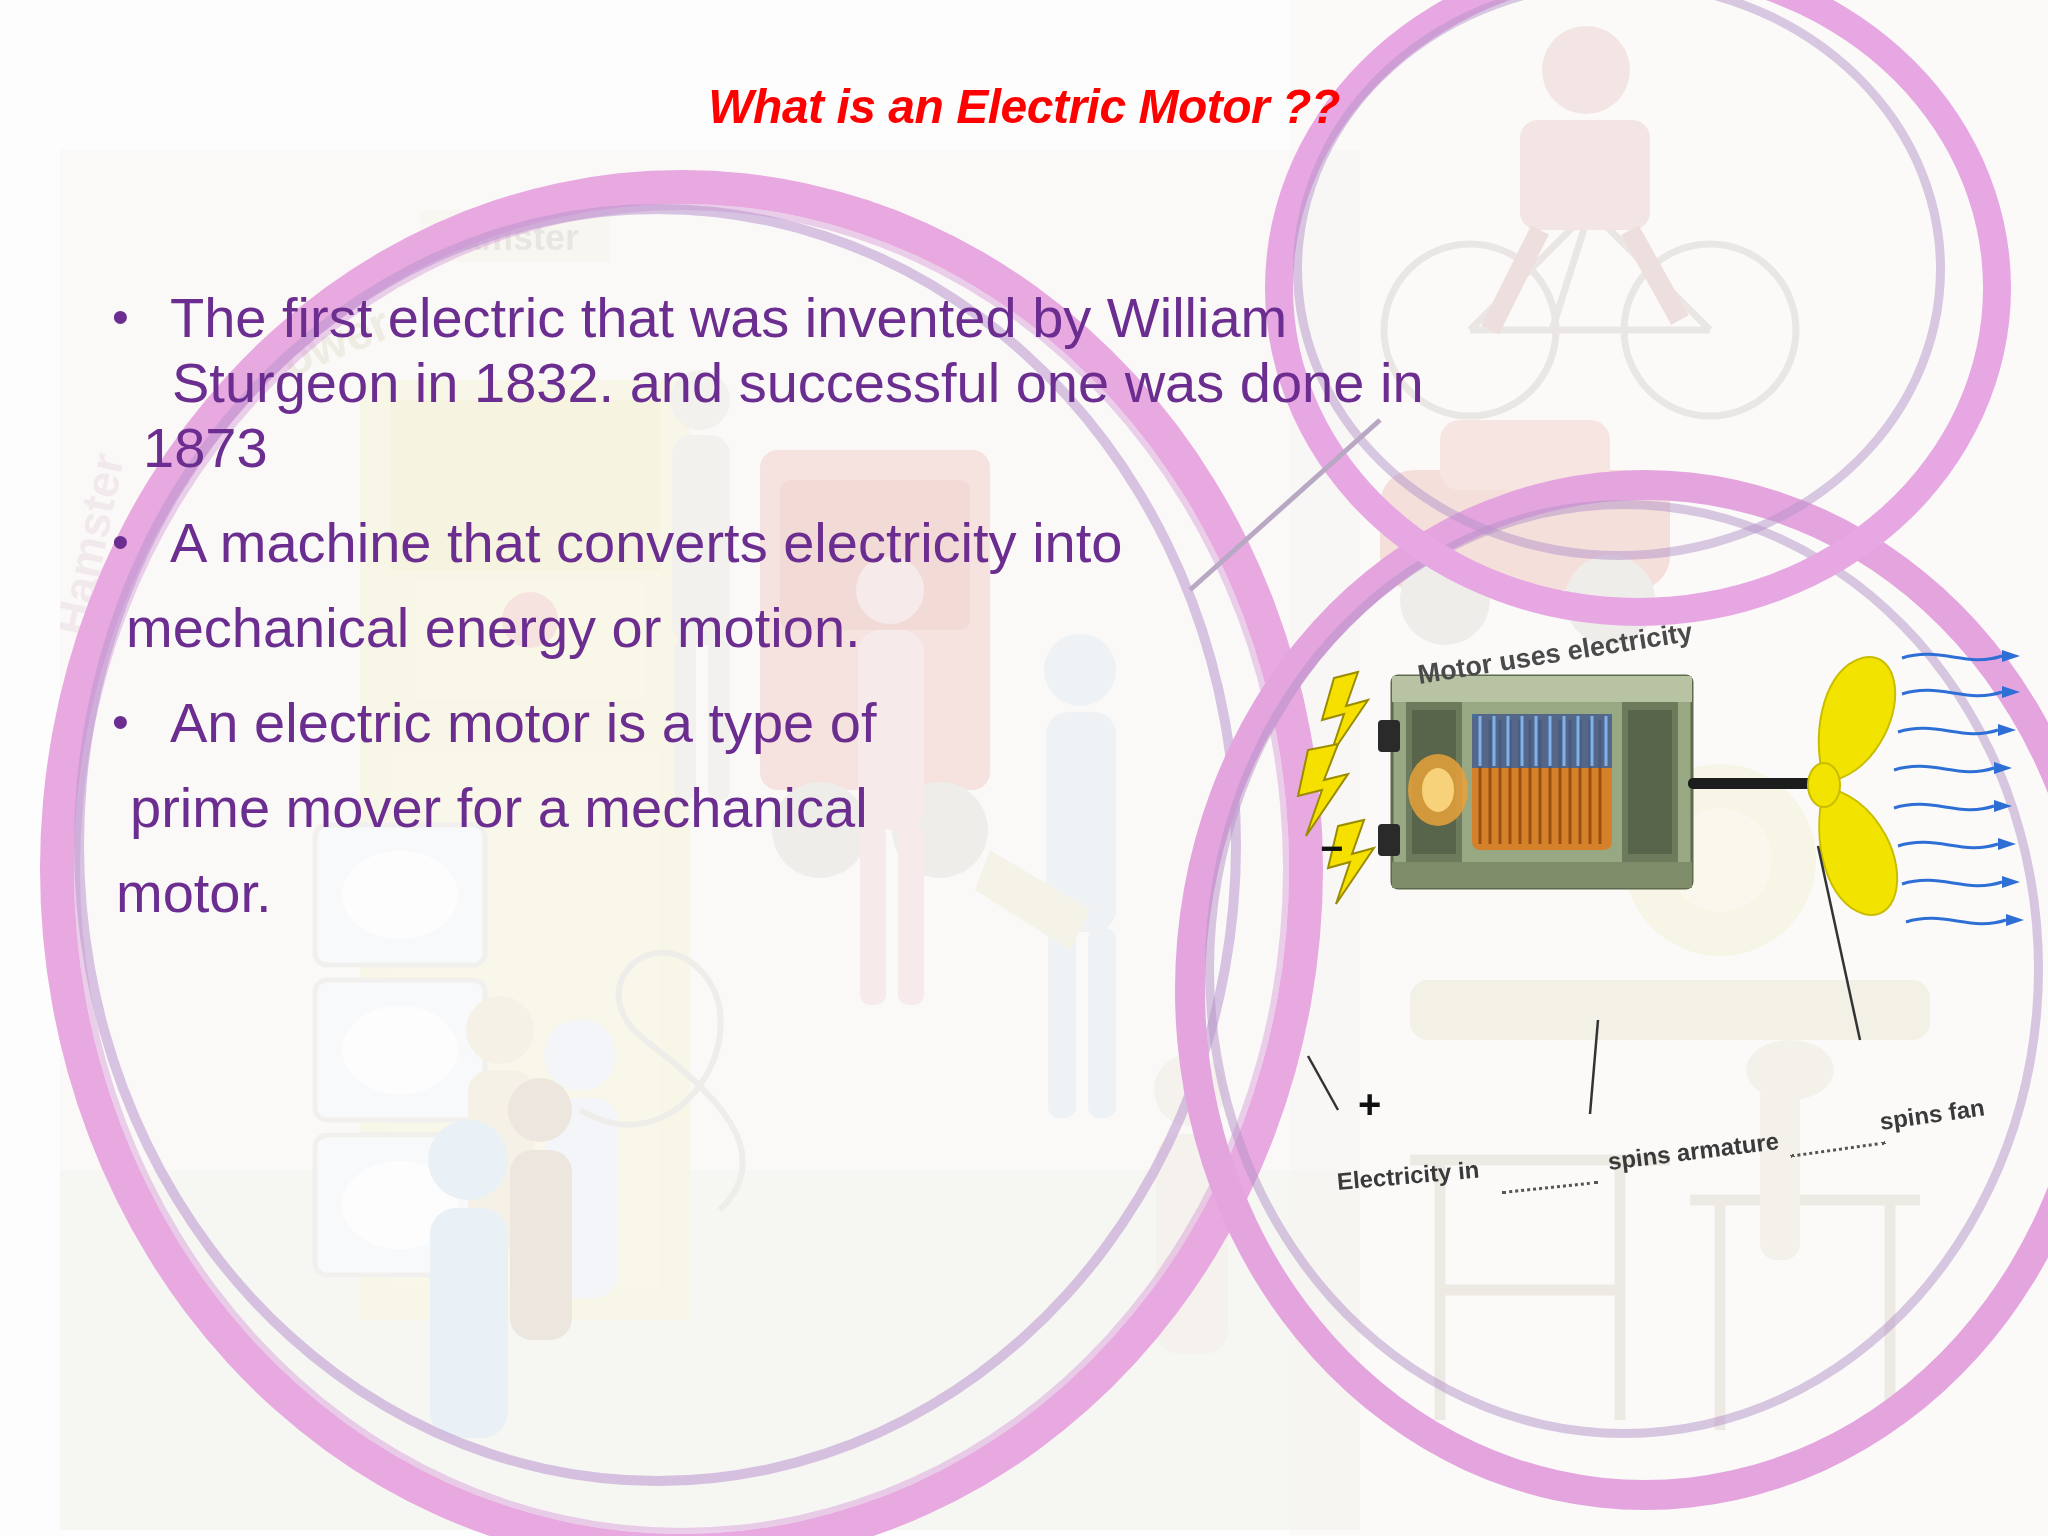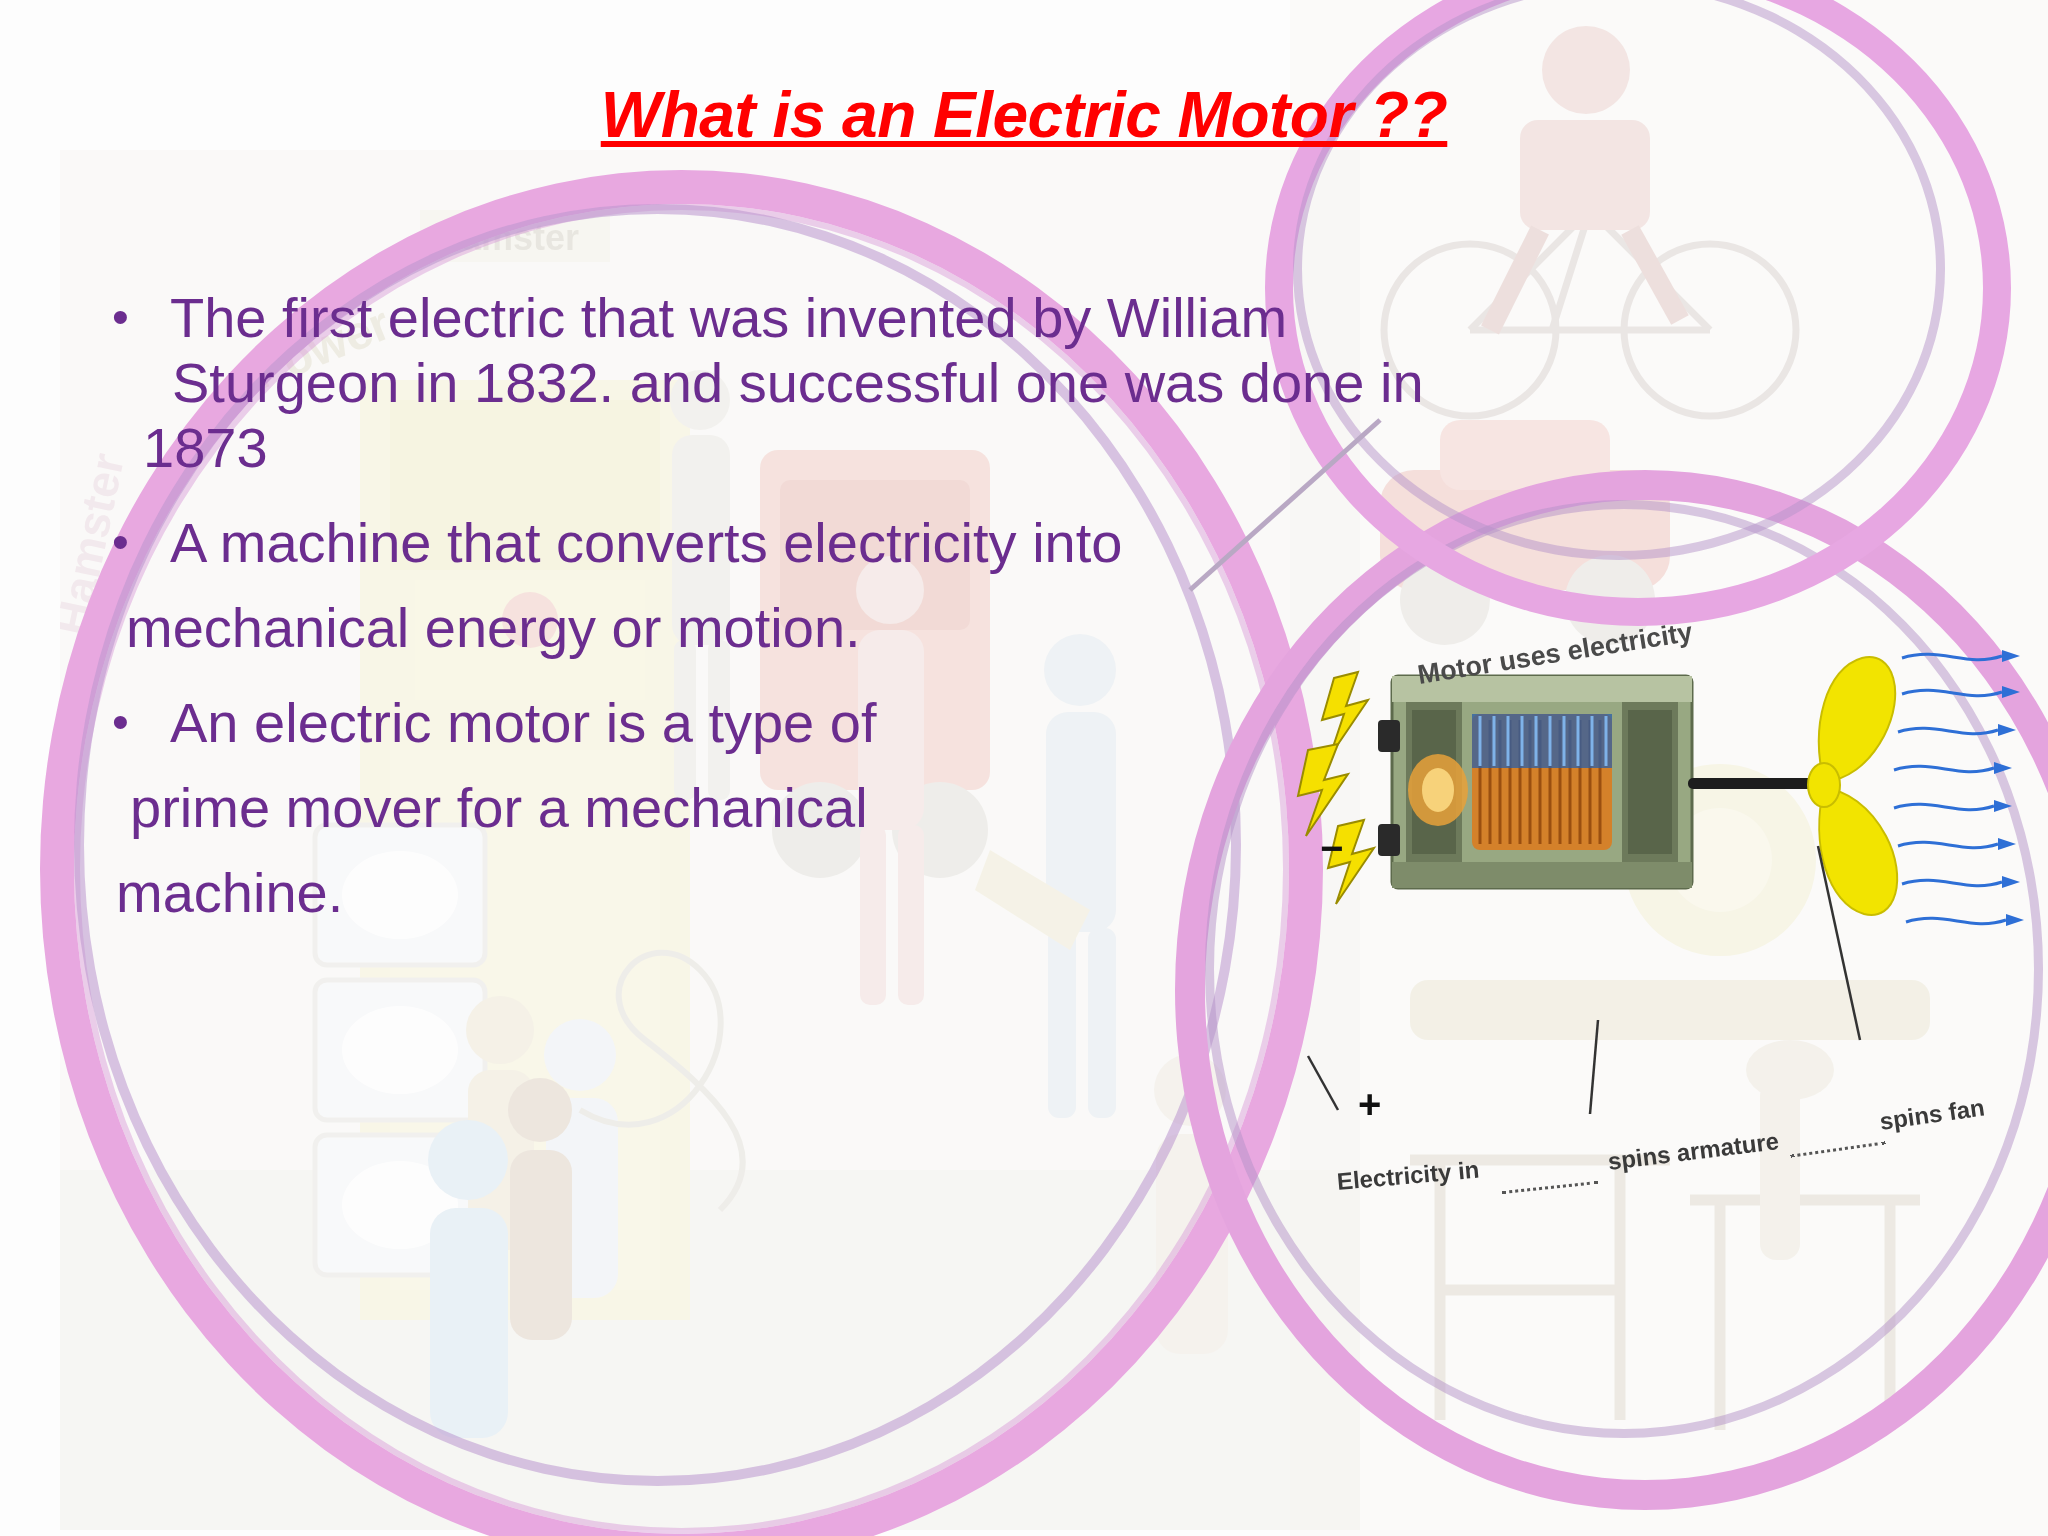--- a/index.html
+++ b/index.html
@@ -112,27 +112,26 @@
 
   
   .title {
     position: absolute;
     left: 0;
     top: 82px;
     width: 2048px;
     text-align: center;
     color: #FF0000;
     font-family: "Liberation Sans", sans-serif;
-    font-size: 64px;
+    font-size: 48px;
     font-weight: 700;
     font-style: italic;
     letter-spacing: -0.5px;
     line-height: 1.05;
     z-index: 40;
-    text-decoration: underline;
   }
 
   
   .body-block {
     position: absolute;
     left: 112px;
     top: 286px;
     width: 1760px;
     z-index: 35;
     color: #6B2D8F;
@@ -391,21 +390,21 @@
 
     <div class="gap-m"></div>
 
     <div class="bullet-row">
       <span class="bullet-dot">•</span>
       <span class="bullet-text b3">An electric motor is a type of</span>
     </div>
     <div class="gap-s"></div>
     <div class="cont-line" style="">prime mover for a mechanical</div>
     <div class="gap-s"></div>
-    <div class="cont-line" style="margin-left:4px;">machine.</div>
+    <div class="cont-line" style="margin-left:4px;">motor.</div>
   </div>
 
   <div class="motor-fig">
     <svg width="740" height="560" viewBox="0 0 740 560" xmlns="http://www.w3.org/2000/svg">
 
       <g>
         <polygon points="44,38 68,32 56,66 78,60 40,116 54,74 32,80" fill="#F5E000" stroke="#9a8c00" stroke-width="2"></polygon>
         <polygon points="18,110 48,104 34,140 58,134 16,196 32,150 8,156" fill="#F5E000" stroke="#9a8c00" stroke-width="2"></polygon>
         <polygon points="48,186 74,180 62,214 84,208 46,264 60,222 38,228" fill="#F5E000" stroke="#9a8c00" stroke-width="2"></polygon>
       </g>

